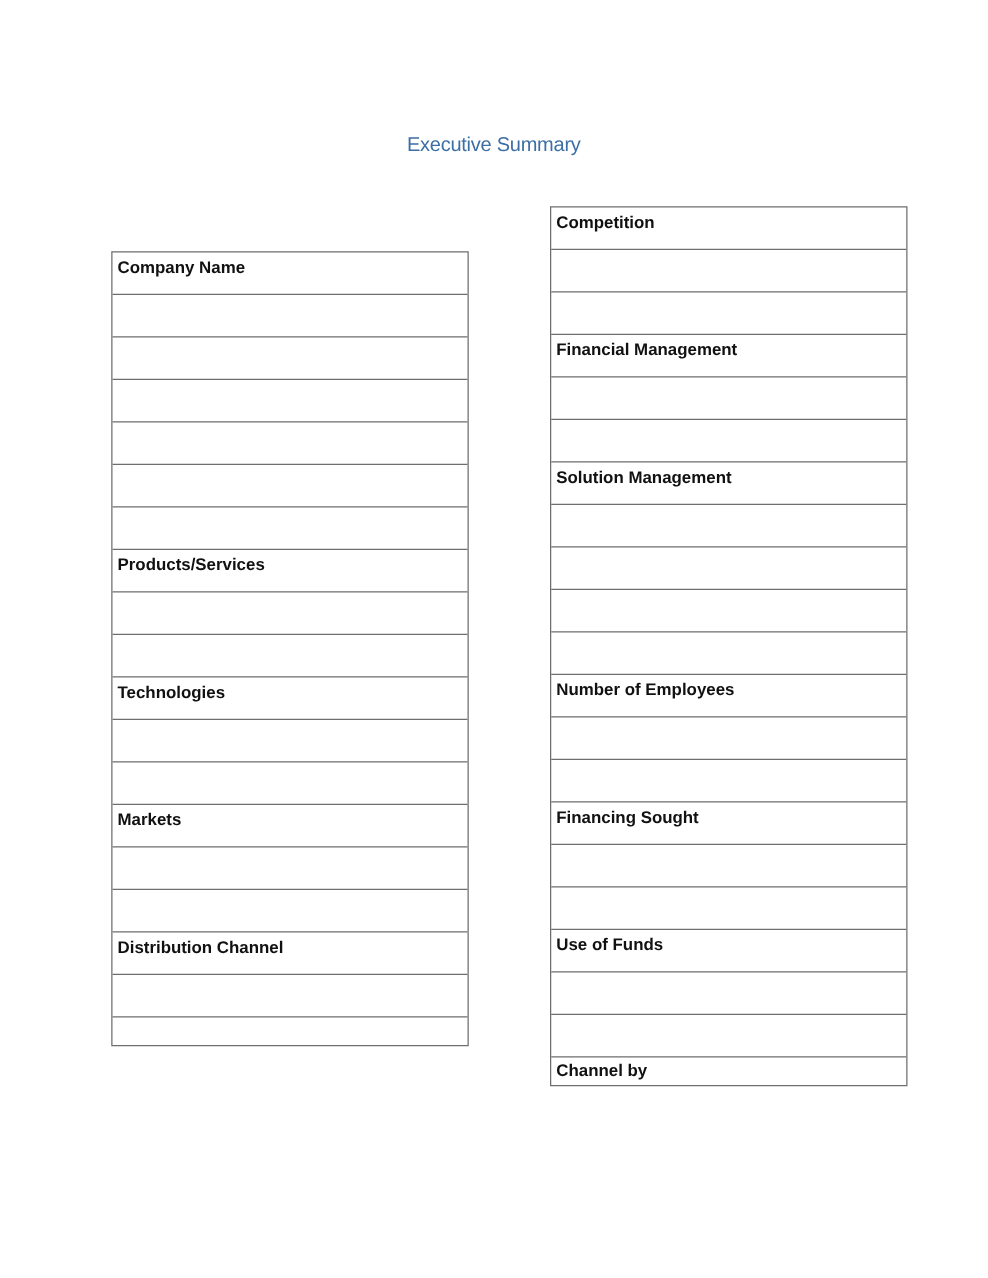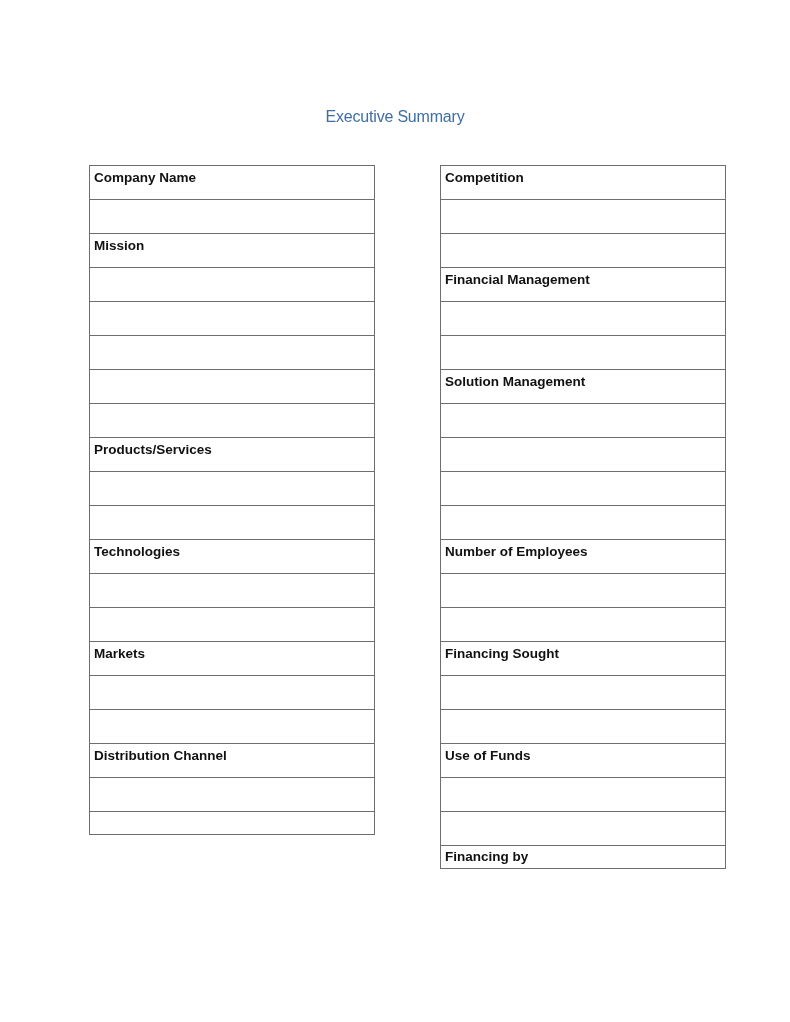--- a/index.html
+++ b/index.html
@@ -2,21 +2,21 @@
 <html><head>
 <meta charset="utf-8">
 <style>
   html, body { margin:0; padding:0; background:#ffffff; }
   body { width:790px; height:1022px; position:relative; overflow:hidden;
          font-family: "Liberation Sans", "DejaVu Sans", sans-serif; }
   .title { position:absolute; top:108px; left:0; width:790px; text-align:center;
            font-size:16px; color:#3d6fa5; letter-spacing:-0.2px; }
   .form-table { position:absolute; top:165px; width:286px; border:1px solid #6e6e6e;
                 box-sizing:border-box; }
-  .form-table.left { left:89px; }
+  .form-table.left { left:89px;margin-top:36px; }
   .form-table.right { left:394px;margin-left:46px; }
   .row { height:34px; border-bottom:1px solid #6e6e6e; box-sizing:border-box;
          position:relative; }
   .row.short { height:22px; border-bottom:none; }
   .row:last-child { border-bottom:none; }
   .label { position:absolute; left:4px; top:4px; font-size:13.5px; font-weight:bold;
            color:#111; white-space:nowrap; }
   .row.short .label { top:3px; }
   .field { position:absolute; inset:0; }
 </style>
@@ -24,23 +24,20 @@
 <body>
 
 <div class="title">Executive Summary</div>
 
 <div class="form-table left" id="left-table">
     <div class="row">
       <span class="label">Company Name</span>
     </div>
     <div class="row">
       <div class="field"></div>
-    </div>
-    <div class="row">
-      <span class="label">Mission</span>
     </div>
     <div class="row">
       <div class="field"></div>
     </div>
     <div class="row">
       <div class="field"></div>
     </div>
     <div class="row">
       <div class="field"></div>
     </div>
@@ -142,15 +139,15 @@
     <div class="row">
       <span class="label">Use of Funds</span>
     </div>
     <div class="row">
       <div class="field"></div>
     </div>
     <div class="row">
       <div class="field"></div>
     </div>
     <div class="row short">
-      <span class="label">Financing by</span>
+      <span class="label">Channel by</span>
     </div>
   </div>
 
 </body></html>

